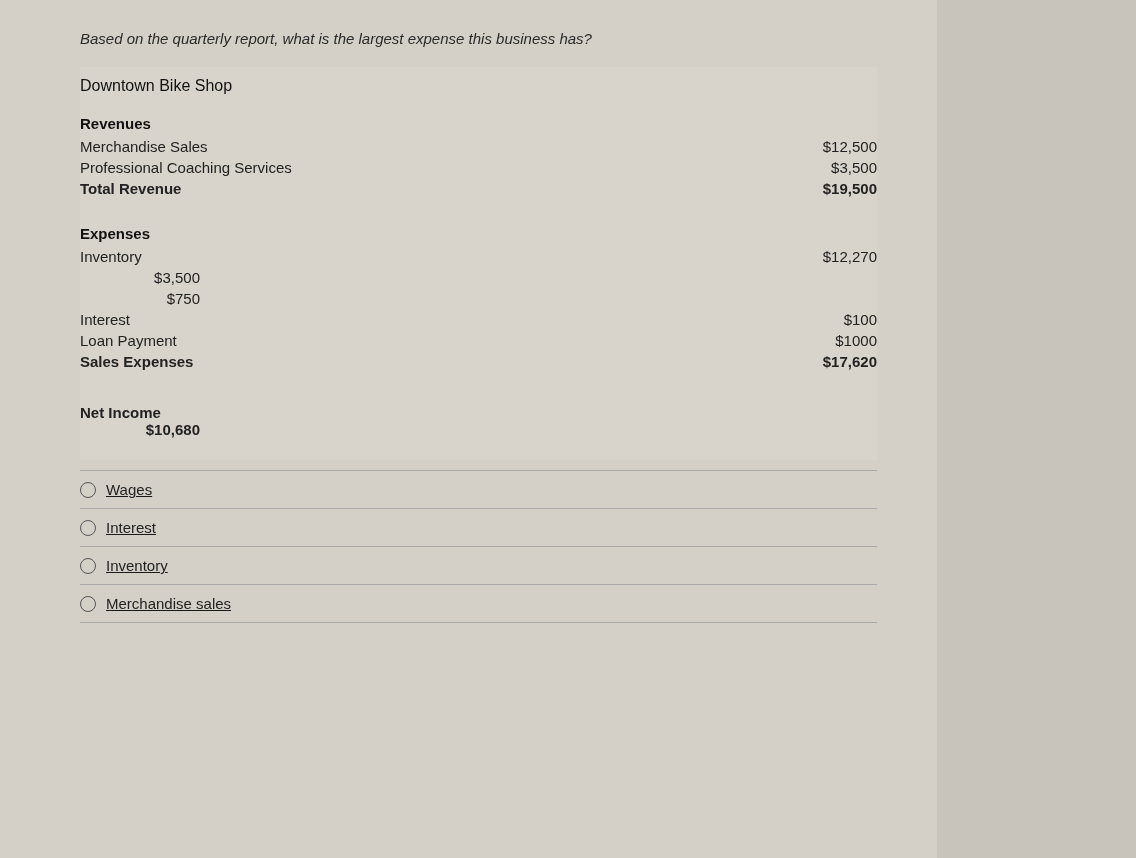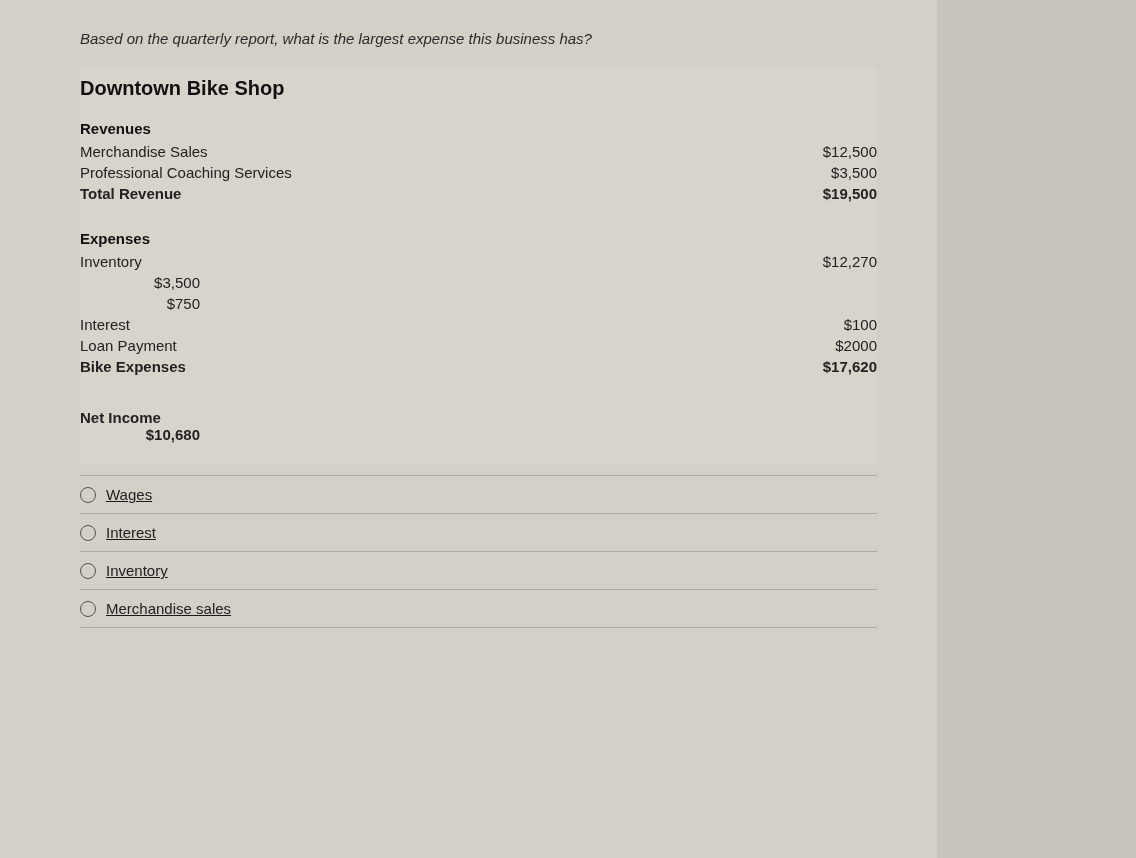--- a/index.html
+++ b/index.html
@@ -35,22 +35,22 @@
       font-style: italic;
     }
 
     .report-container {
       background-color: #d8d4cc;
       padding: 10px 0 20px 0;
       margin-bottom: 10px;
     }
 
     .report-title {
-      font-size: 20px;
-      font-weight: bold;
+      font-size: 16px;
+      font-weight: normal;
       margin-bottom: 20px;
       color: #111;
     }
 
     .section-header {
       font-size: 15px;
       font-weight: bold;
       margin-top: 10px;
       margin-bottom: 4px;
       color: #111;
@@ -165,25 +165,25 @@
       <span class="amount">$750</span>
     </div>
 
     <div class="line-item">
       <span class="label">Interest</span>
       <span class="amount">$100</span>
     </div>
 
     <div class="line-item">
       <span class="label">Loan Payment</span>
-      <span class="amount">$2000</span>
+      <span class="amount">$1000</span>
     </div>
 
     <div class="line-item bold-item">
-      <span class="label">Bike Expenses</span>
+      <span class="label">Sales Expenses</span>
       <span class="amount">$17,620</span>
     </div>
 
     <div class="spacer"></div>
 
     <div class="line-item bold-item net-income-section">
       <span class="label">Net Income</span>
       <span class="amount">$10,680</span>
     </div>
 

